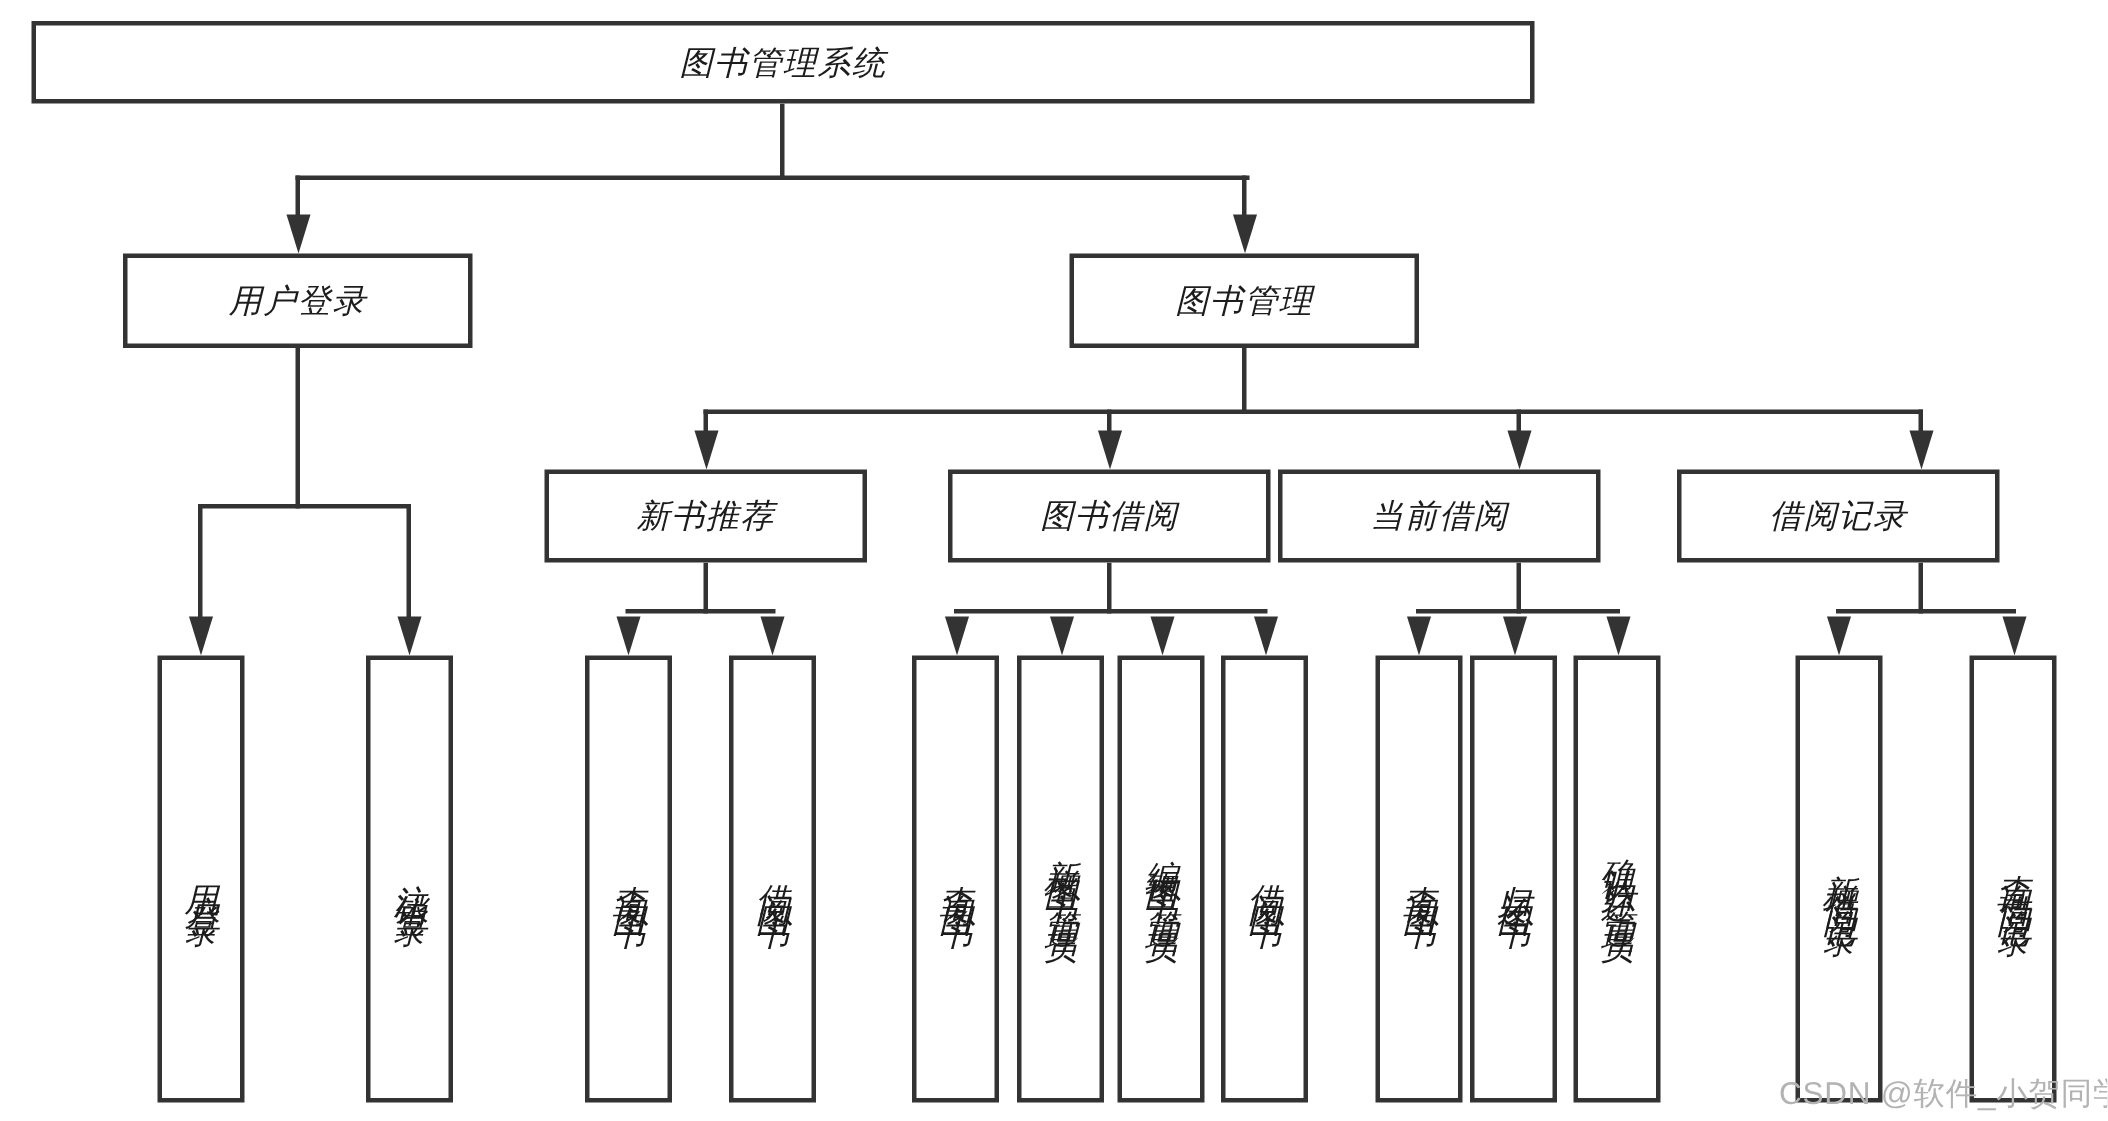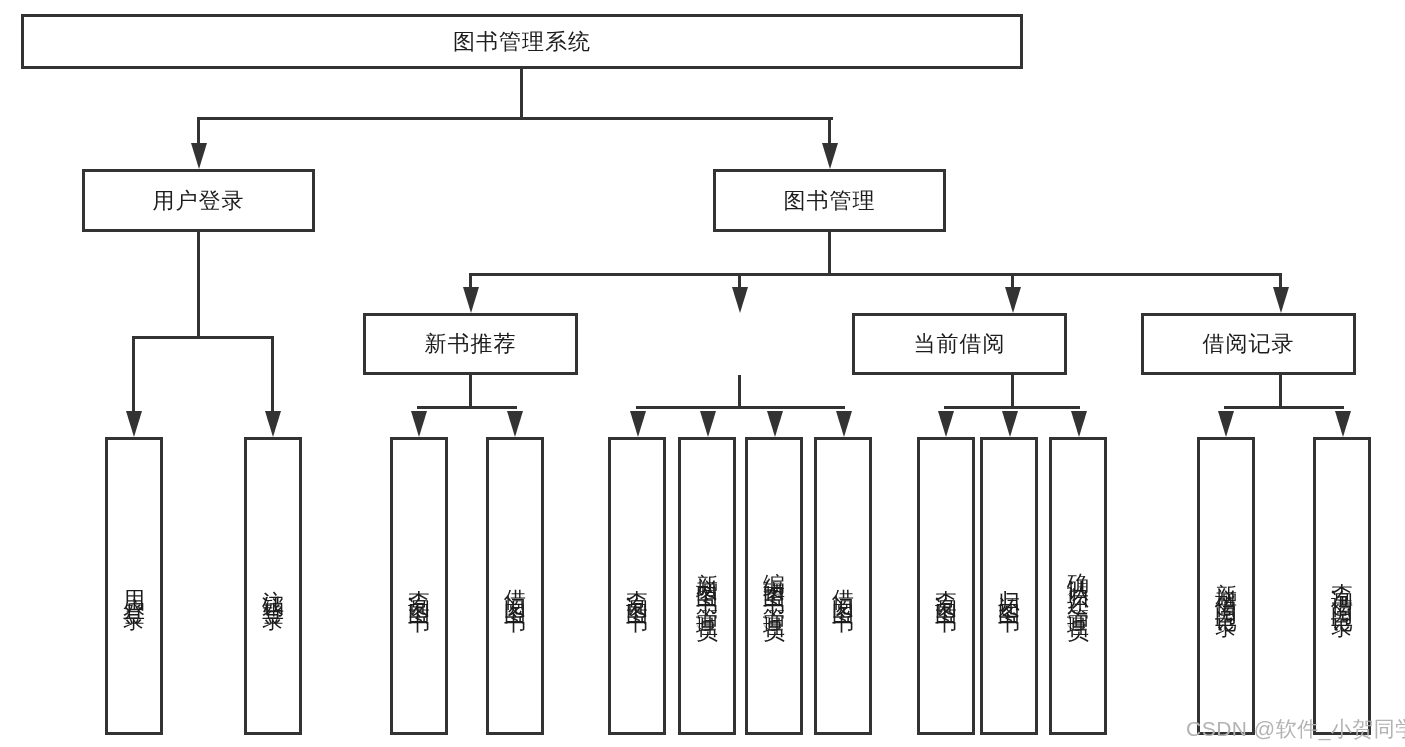--- a/index.html
+++ b/index.html
@@ -4,21 +4,21 @@
 <style>
   html,body{margin:0;padding:0;background:#ffffff;}
   #canvas{
     position:relative;width:1405px;height:747px;background:#ffffff;overflow:hidden;
     font-family:"Liberation Sans","DejaVu Sans",sans-serif;
   }
   .box{
     position:absolute;box-sizing:border-box;background:#ffffff;
     border:3px solid #333333;color:#1c1c1c;
     display:flex;align-items:center;justify-content:center;
-    font-size:22px;letter-spacing:1px;z-index:2;
+    font-size:22px;letter-spacing:1px;z-index:2;font-style:italic;
   }
   .root{left:21px;top:14px;width:1002px;height:55px;font-size:22px;}
   .l2{top:169px;width:233px;height:63px;}
   .l3{top:313px;width:215px;height:62px;}
   .leaf{top:437px;width:58px;height:298px;}
   .leaf .v{
     writing-mode:vertical-rl;text-orientation:mixed;
     letter-spacing:7px;font-size:22px;line-height:1;white-space:nowrap;
   }
   .line{position:absolute;background:#333333;z-index:1;}
@@ -44,24 +44,27 @@
   <div class="box l2" style="left:82px">
     <span>用户登录</span>
   </div>
   <div class="box l3" style="left:363px">
     <span>新书推荐</span>
   </div>
 
   <div class="box l2" style="left:713px">
     <span>图书管理</span>
   </div>
+  <div class="box l3" style="left:632px">
+    <span>图书借阅</span>
+  </div>
   <div class="box l3" style="left:852px">
     <span>当前借阅</span>
   </div>
-  <div class="box l3" style="left:1141px">
+  <div class="box l3" style="left:1118px">
     <span>借阅记录</span>
   </div>
 
   <div class="box leaf" style="left:105px">
     <span class="v">用户登录</span>
   </div>
   <div class="box leaf" style="left:244px">
     <span class="v">注销登录</span>
   </div>
   <div class="box leaf" style="left:390px">

